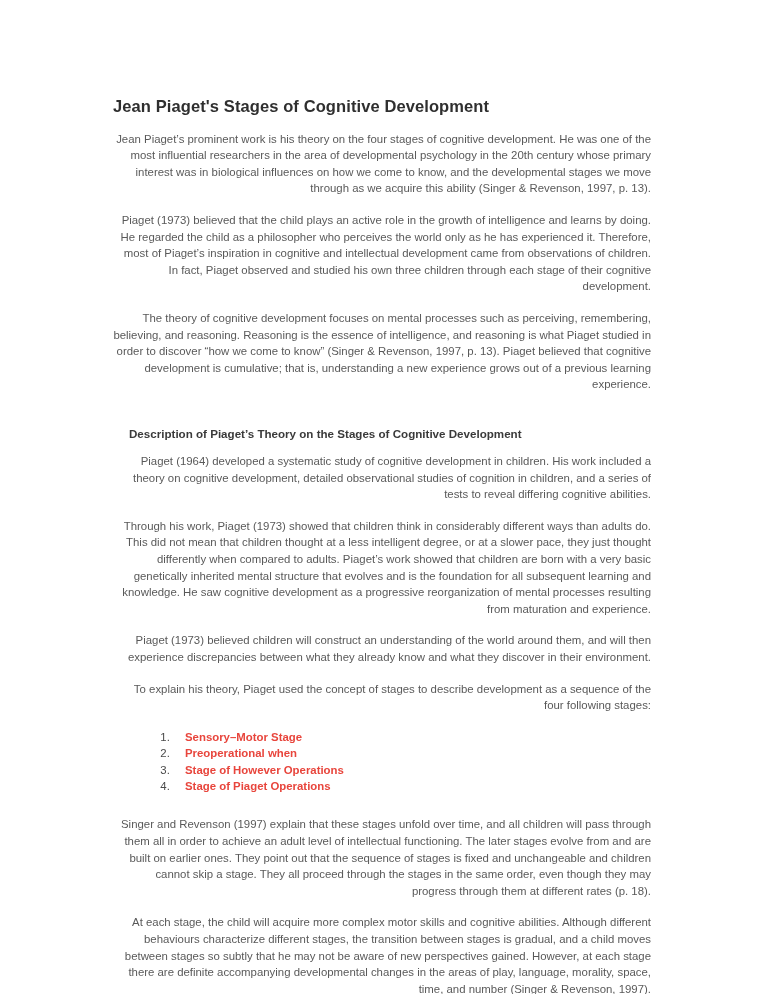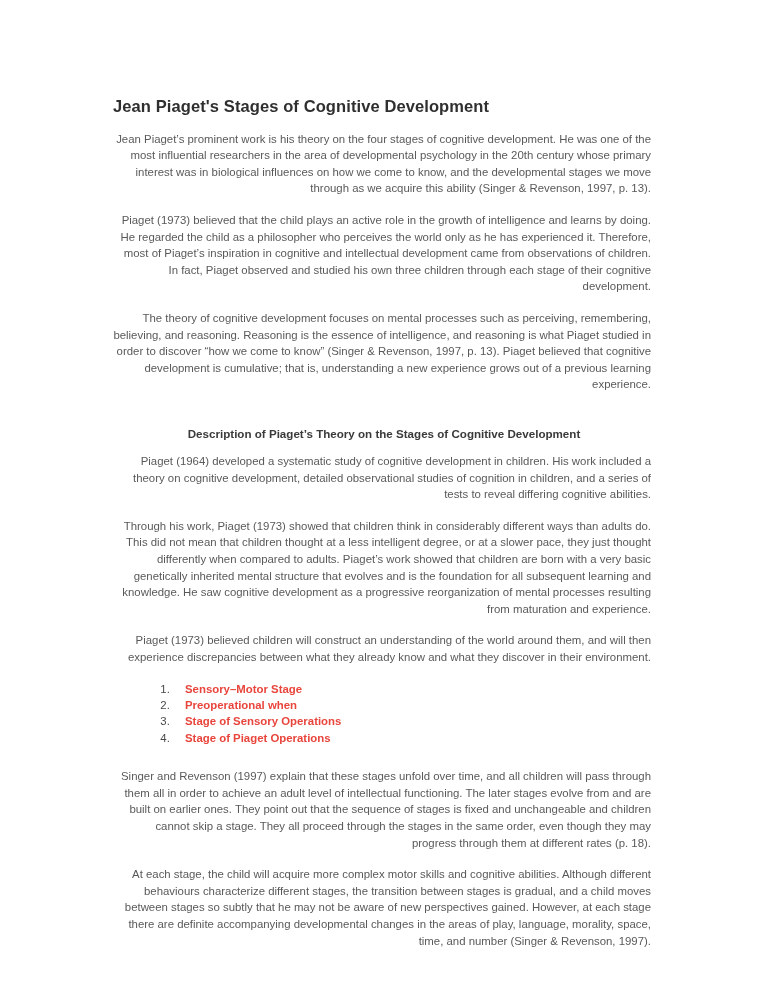--- a/index.html
+++ b/index.html
@@ -27,23 +27,22 @@
     font-weight: bold;
     color: #2f2f2f;
     letter-spacing: 0.1px;
     margin: 0 0 14px 0;
     line-height: 1.25;
   }
   .section-heading {
     font-size: 11.6px;
     font-weight: bold;
     color: #3a3a3a;
-    margin: 0 0 12px 4px;
+    margin: 0 0 12px 16px;
     line-height: 1.3;
-    text-align: center;
   }
   .para {
     font-size: 11.4px;
     line-height: 16.6px;
     color: #595959;
     margin: 0 0 15px 0;
     text-align: right;
   }
   .para:last-child {
     margin-bottom: 0;
@@ -87,30 +86,31 @@
   <div class="spacer-before-heading"></div>
 
   <h2 class="section-heading">Description of Piaget’s Theory on the Stages of Cognitive Development</h2>
 
   <p class="para">Piaget (1964) developed a systematic study of cognitive development in children. His work included a theory on cognitive development, detailed observational studies of cognition in children, and a series of tests to reveal differing cognitive abilities.</p>
 
   <p class="para">Through his work, Piaget (1973) showed that children think in considerably different ways than adults do. This did not mean that children thought at a less intelligent degree, or at a slower pace, they just thought differently when compared to adults. Piaget’s work showed that children are born with a very basic genetically inherited mental structure that evolves and is the foundation for all subsequent learning and knowledge. He saw cognitive development as a progressive reorganization of mental processes resulting from maturation and experience.</p>
 
   <p class="para">Piaget (1973) believed children will construct an understanding of the world around them, and will then experience discrepancies between what they already know and what they discover in their environment.</p>
 
+  <p class="para">To explain his theory, Piaget used the concept of stages to describe development as a sequence of the four following stages:</p>
 
   <ol class="stage-list">
     <li>
       <span class="stage-label">Sensory–Motor Stage</span>
     </li>
     <li>
       <span class="stage-label">Preoperational when</span>
     </li>
     <li>
-      <span class="stage-label">Stage of Sensory Operations</span>
+      <span class="stage-label">Stage of However Operations</span>
     </li>
     <li>
       <span class="stage-label">Stage of Piaget Operations</span>
     </li>
   </ol>
 
   <p class="para">Singer and Revenson (1997) explain that these stages unfold over time, and all children will pass through them all in order to achieve an adult level of intellectual functioning. The later stages evolve from and are built on earlier ones. They point out that the sequence of stages is fixed and unchangeable and children cannot skip a stage. They all proceed through the stages in the same order, even though they may progress through them at different rates (p. 18).</p>
 
   <p class="para">At each stage, the child will acquire more complex motor skills and cognitive abilities. Although different behaviours characterize different stages, the transition between stages is gradual, and a child moves between stages so subtly that he may not be aware of new perspectives gained. However, at each stage there are definite accompanying developmental changes in the areas of play, language, morality, space, time, and number (Singer &amp; Revenson, 1997).</p>
 

